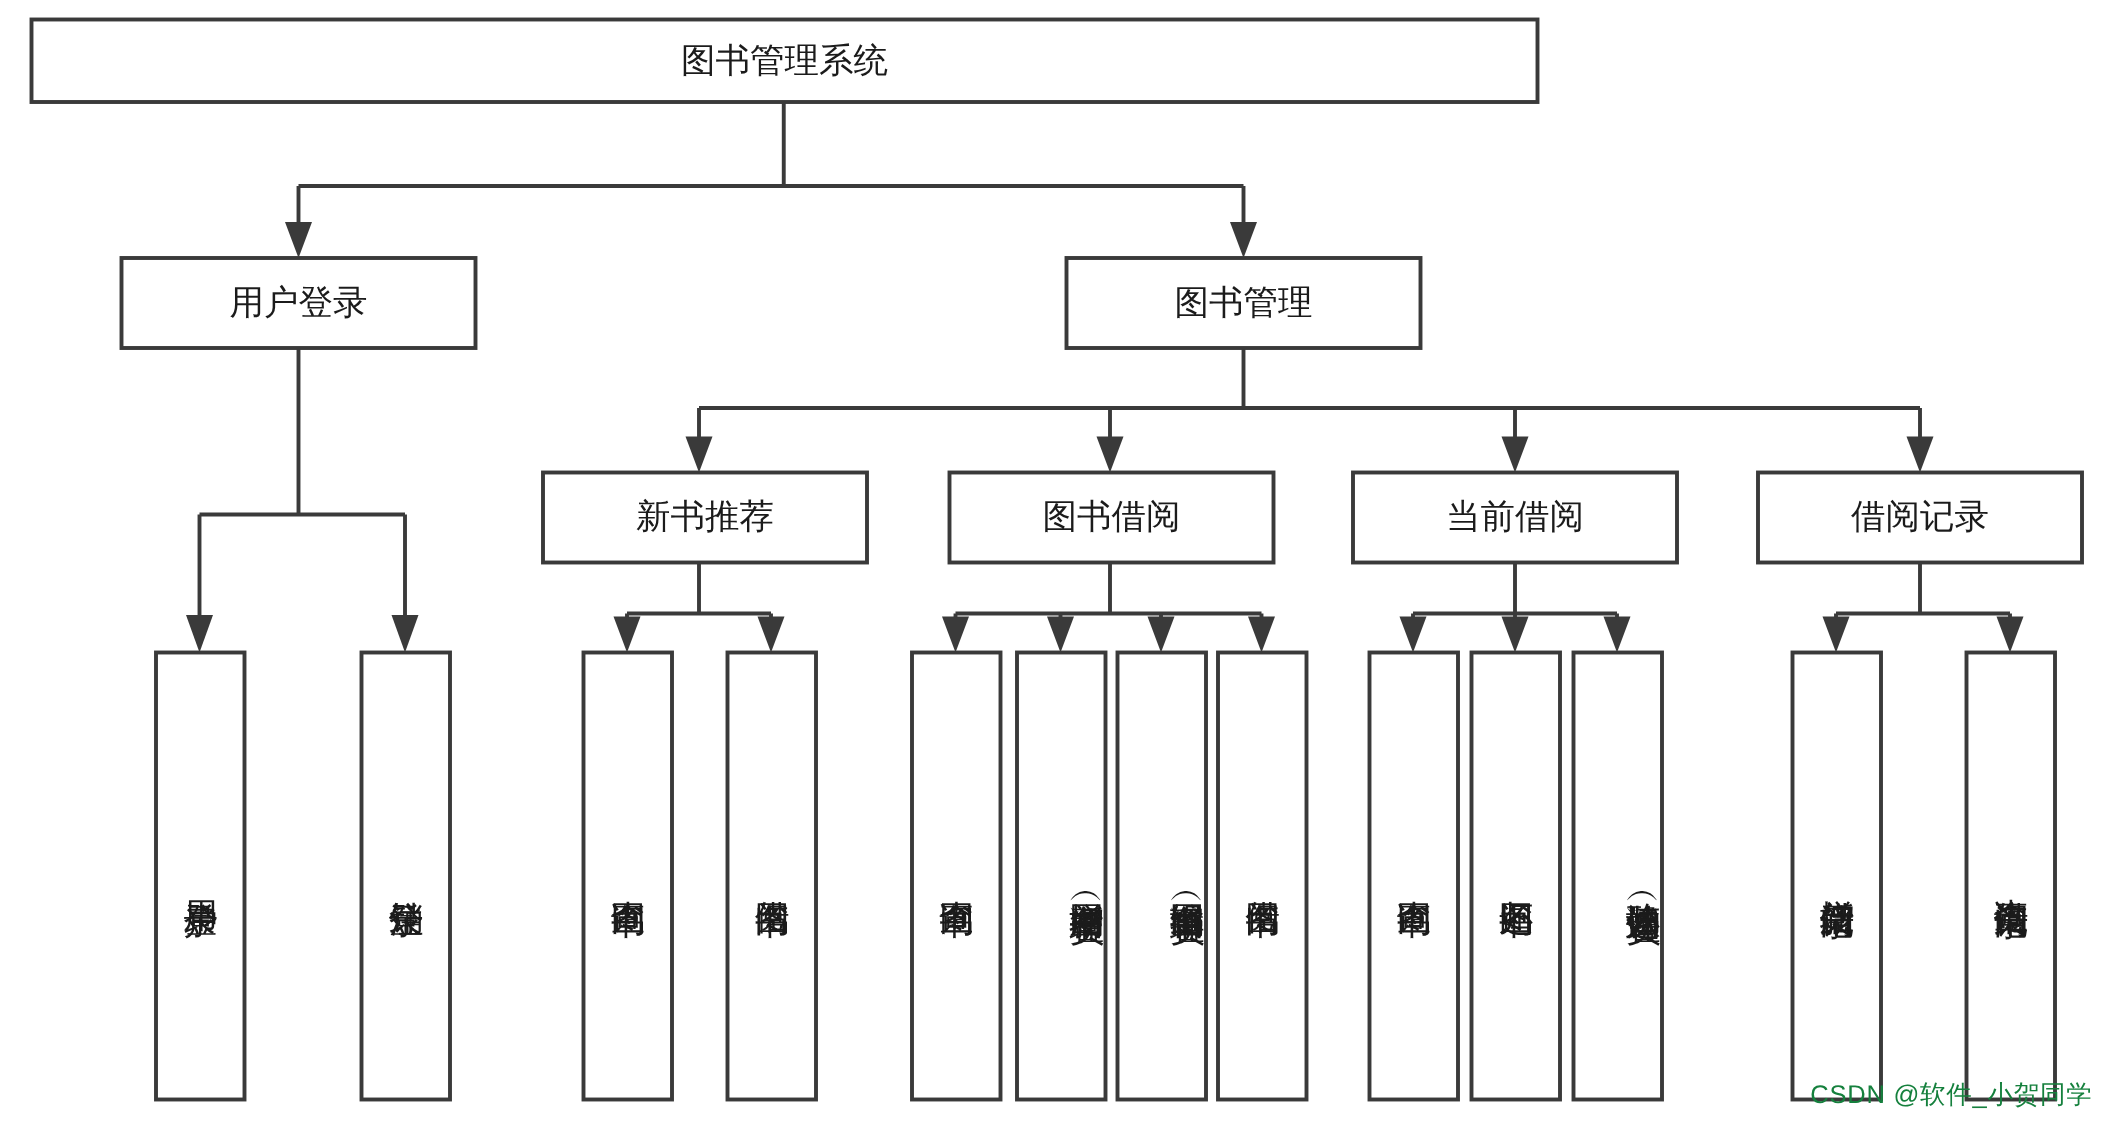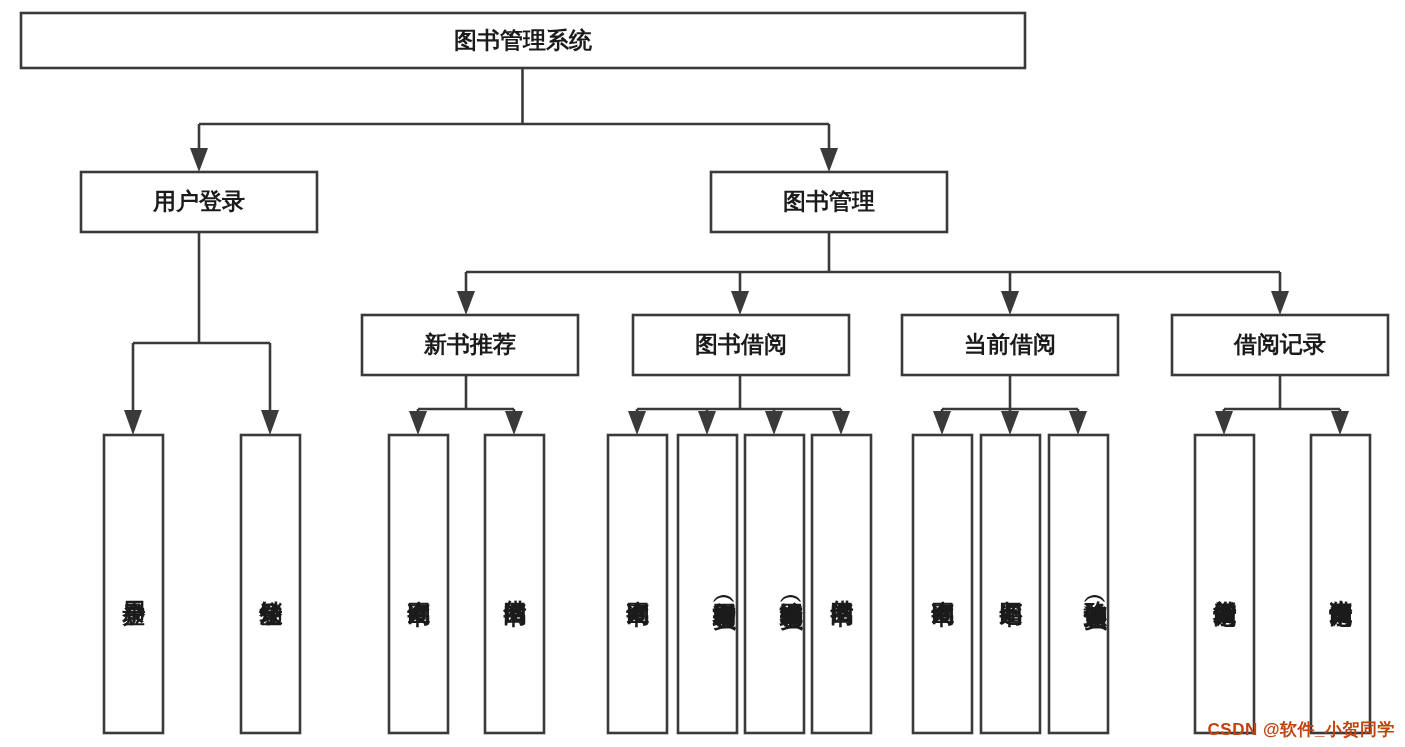--- a/index.html
+++ b/index.html
@@ -11,21 +11,20 @@
     width: 1405px;
     height: 747px;
     font-family: "Liberation Sans", "DejaVu Sans", sans-serif;
     overflow: hidden;
   }
   #diagram-root {
     position: relative;
     width: 1405px;
     height: 747px;
     background: #ffffff;
-    font-weight: bold;
   }
   svg#flow-svg {
     position: absolute;
     top: 0;
     left: 0;
     width: 1405px;
     height: 747px;
     display: block;
   }
   .node-box {
@@ -64,21 +63,21 @@
     color: #1b1b1b;
     white-space: nowrap;
     pointer-events: none;
   }
   #watermark {
     position: absolute;
     right: 10px;
     bottom: 6px;
     font-family: "Liberation Sans", "DejaVu Sans", sans-serif;
     font-size: 17px;
-    color: #c2410c;
+    color: #15803d;
     letter-spacing: 0.5px;
     user-select: none;
   }
 </style>
 </head>
 <body>
 
 <div id="diagram-root">
 
   <svg id="flow-svg" viewBox="0 0 1405 747">

